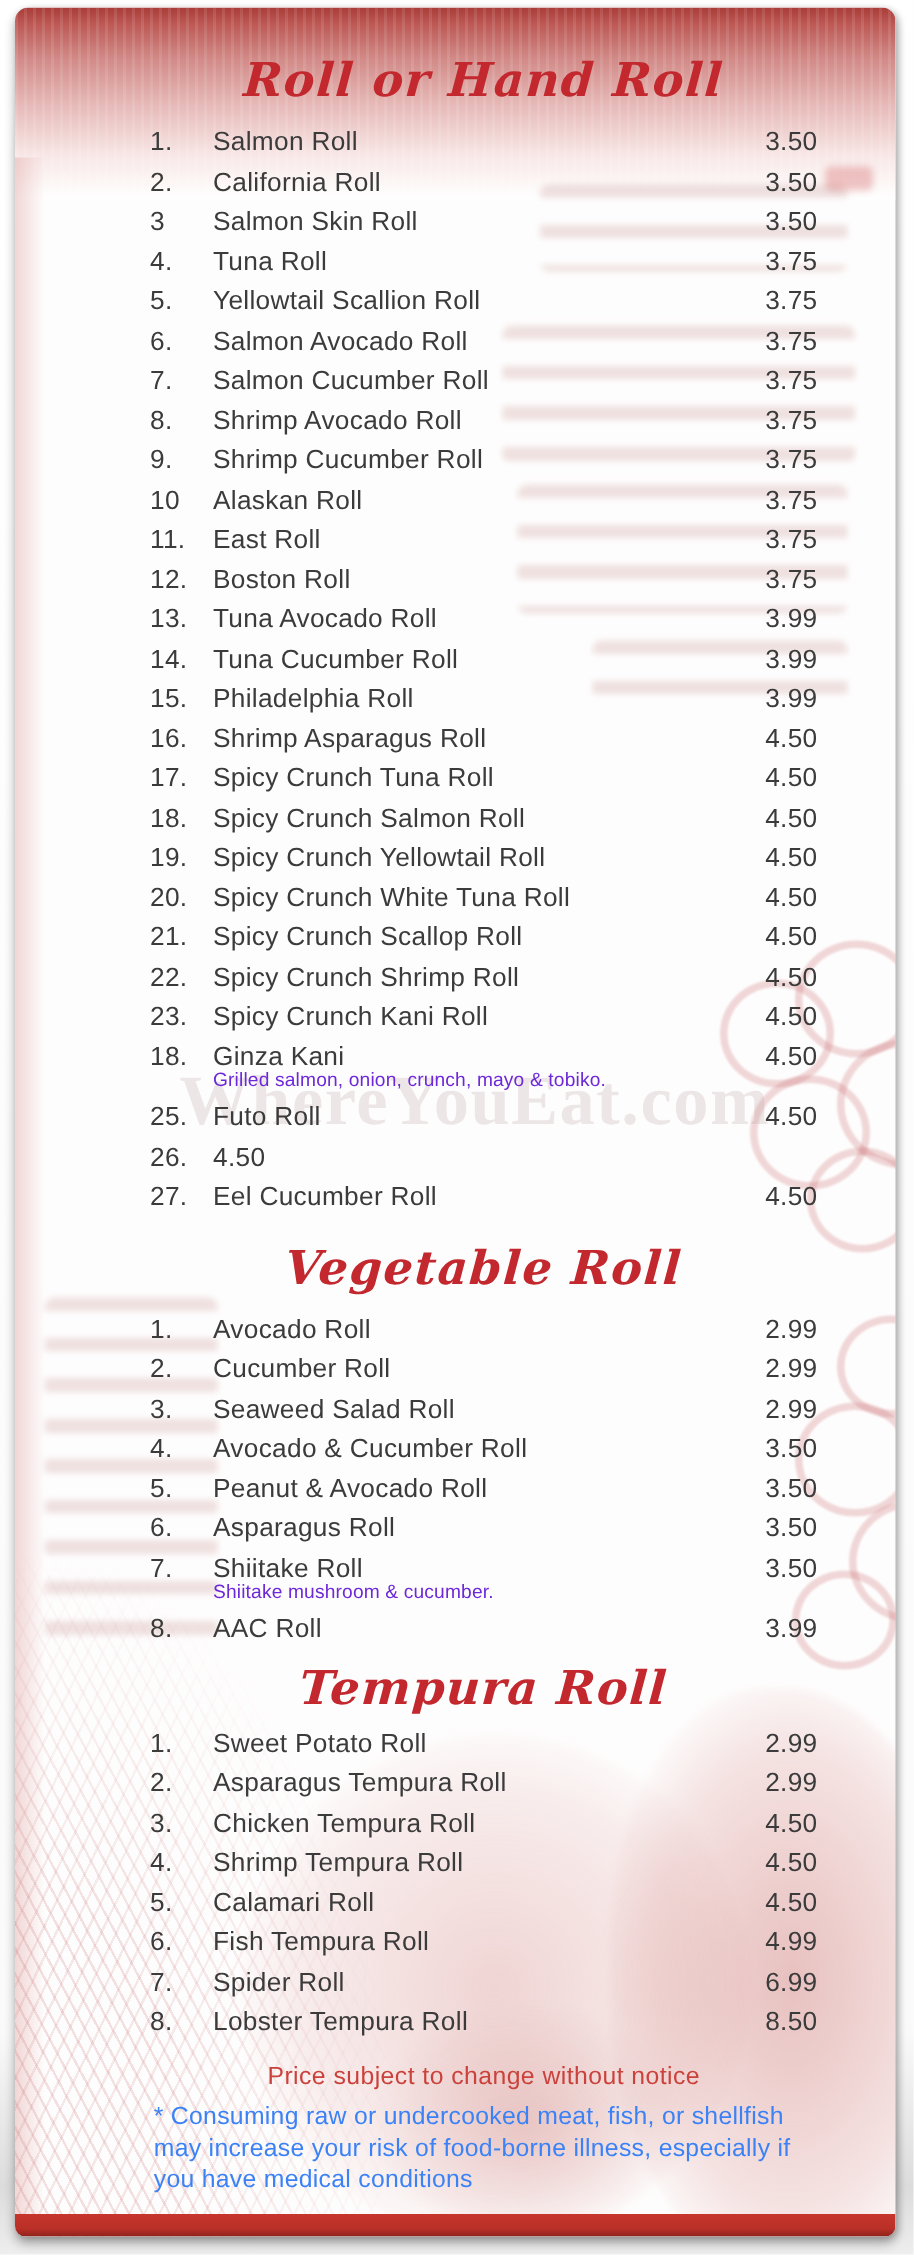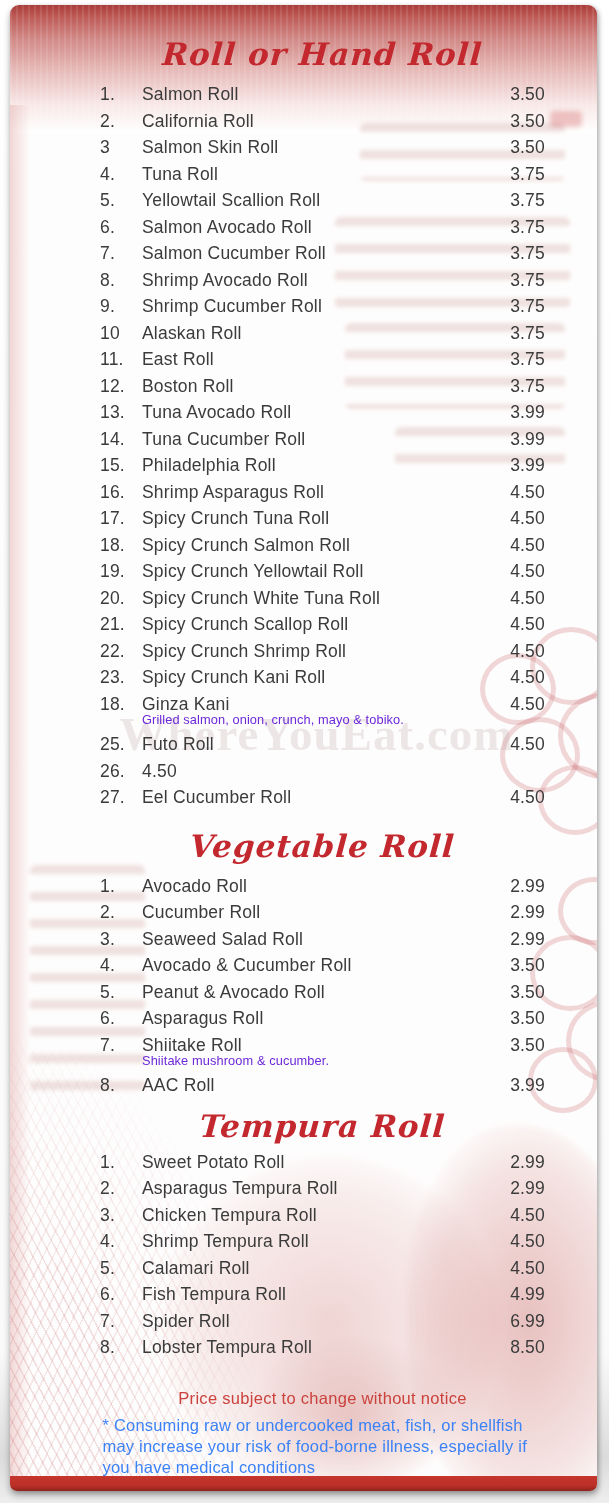--- a/index.html
+++ b/index.html
@@ -65,21 +65,21 @@
   .t2{margin-top:16px;margin-bottom:8px;}
   .t3{margin-top:8px;margin-bottom:4px;}
   .items{display:block;}
   .row{
     display:grid;grid-template-columns:42px 1fr auto;align-items:baseline;
     font-size:17.5px;line-height:26.5px;color:#3b3b3b;letter-spacing:.2px;
   }
   .price{font-variant-numeric:tabular-nums;}
   .desc{display:block;font-size:12.8px;line-height:14px;color:#6d28d9;margin:-4px 0 4px;letter-spacing:.1px;}
   .notice{
-    text-align:center;color:#cb423c;font-size:16.5px;letter-spacing:.3px;margin-top:28px;
+    text-align:center;color:#cb423c;font-size:16.5px;letter-spacing:.3px;margin-top:14px;
   }
   .disclaimer{
     text-align:left;color:#3b82f6;font-size:16.5px;line-height:21px;
     max-width:440px;margin:7px auto 0;letter-spacing:.2px;
   }
   .bottom-bar{
     position:absolute;left:0;right:0;bottom:0;height:15px;z-index:4;
     background:linear-gradient(180deg,#c6362d 0%,#ba2f27 65%,#8e231d 100%);
   }
 </style>

